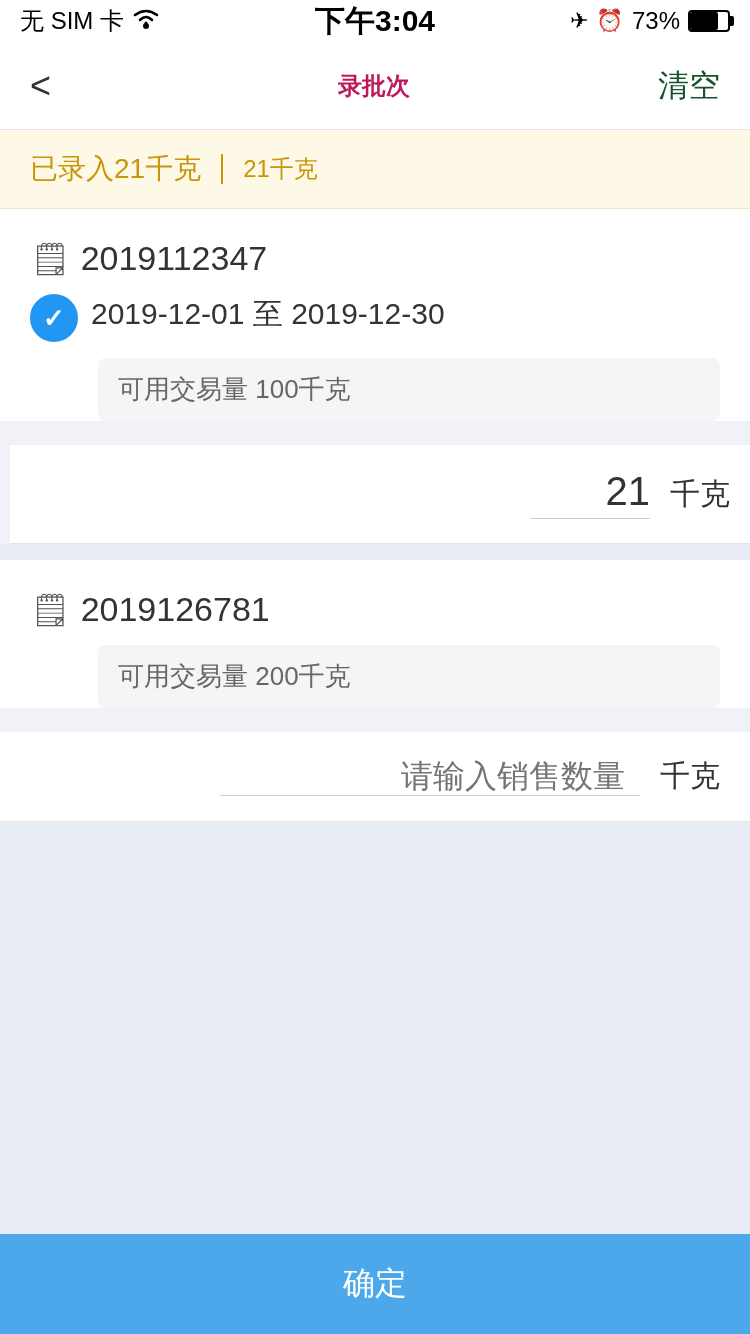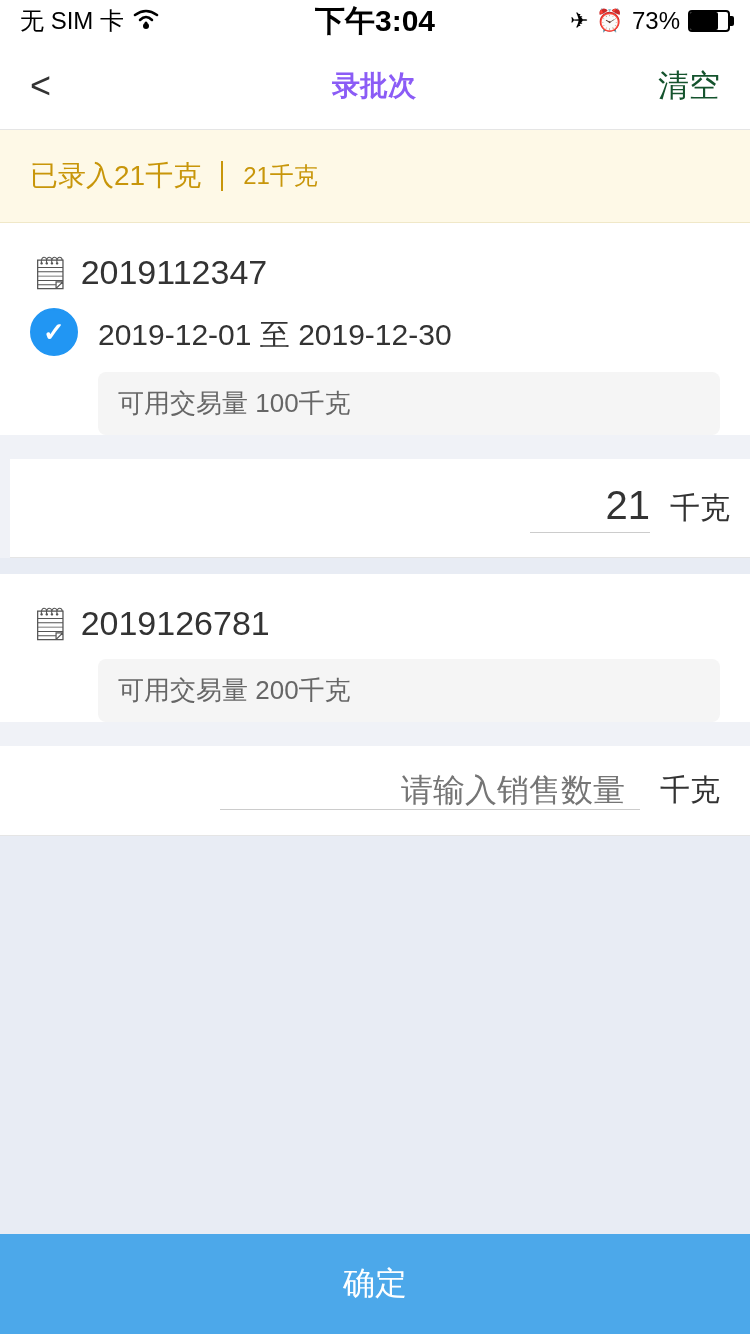--- a/index.html
+++ b/index.html
@@ -80,35 +80,35 @@
       padding: 0 30px;
       border-bottom: 1px solid #e5e5e5;
     }
     .nav-back {
       font-size: 36px;
       color: #333;
       cursor: pointer;
       width: 60px;
     }
     .nav-title {
-      font-size: 28px;
+      font-size: 24px;
       font-weight: 600;
-      color: #8b5cf6;
+      color: #be185d;
     }
     .nav-clear {
       font-size: 31px;
       color: #14532d;
       cursor: pointer;
     }
 
     
     .summary-banner {
       width: 750px;
       background: #fef9e7;
-      padding: 27px 30px;
+      padding: 20px 30px;
       display: flex;
       align-items: center;
       gap: 20px;
       border-bottom: 1px solid #f0e8c8;
     }
     .summary-label {
       font-size: 28px;
       color: #c8960a;
     }
     .summary-divider {
@@ -139,22 +139,22 @@
       color: #555;
     }
     .batch-id {
       font-size: 34px;
       color: #333;
       font-weight: 500;
     }
 
     .batch-row {
       display: flex;
-      align-items: flex-end;
-      gap: 20px;
+      align-items: flex-start;
+      gap: 13px;
       margin-bottom: 16px;
     }
     .radio-circle {
       width: 48px;
       height: 48px;
       border-radius: 50%;
       border: 2px solid #ccc;
       flex-shrink: 0;
       display: flex;
       align-items: center;

